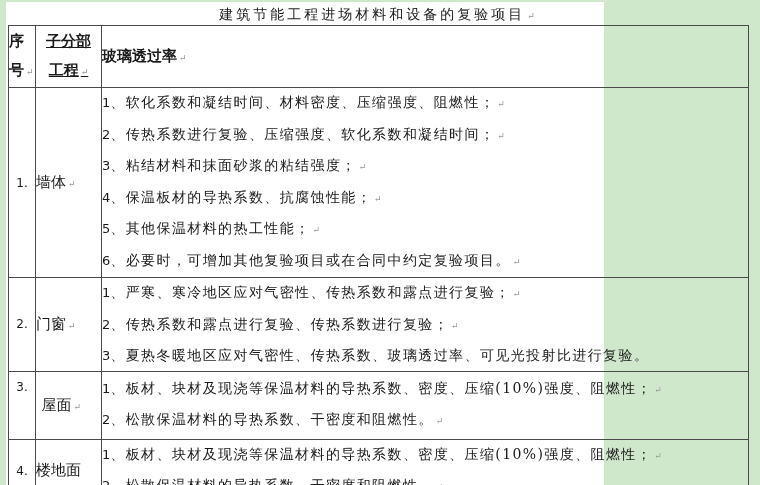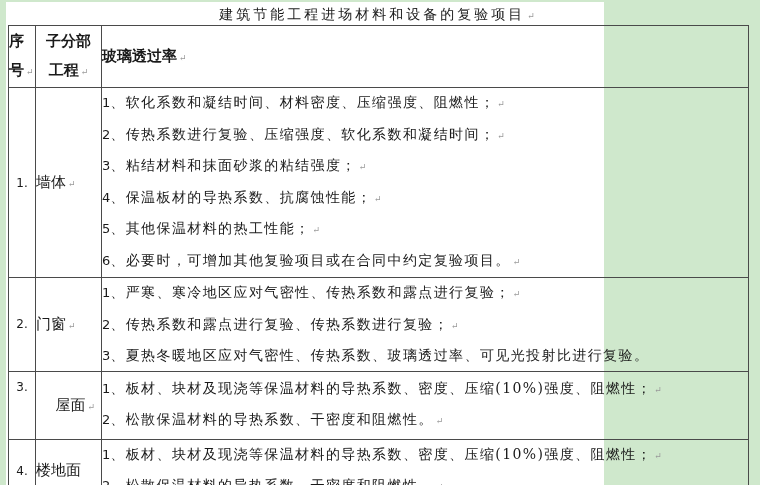--- a/index.html
+++ b/index.html
@@ -61,37 +61,38 @@
     height: 61px;
   }
   th.h-no {
     line-height: 29px;
     text-align: left;
     padding-left: 2px;
   }
   th.h-sub {
     line-height: 29px;
     text-align: center;
+    text-decoration: underline;
   }
   th.h-items {
     text-align: left;
     padding-left: 285px;
   }
   td.no {
     font-family: "DejaVu Sans", "Liberation Sans", sans-serif;
     font-size: 12px;
     text-align: center;
   }
   td.no.top { vertical-align: top; padding-top: 8px; }
   td.sub {
     font-size: 15px;
     text-align: left;
     white-space: nowrap;
   }
-  td.sub.right { text-align: right; padding-right: 6px; }
+  td.sub.right { text-align: right; padding-right: 20px; }
   td.items { padding-left: 1px; }
   .item {
     font-size: 14px;
     line-height: 29.5px;
     white-space: nowrap;
     letter-spacing: 1.4px;
   }
   .item .num {
     font-family: "DejaVu Sans", "Liberation Sans", sans-serif;
     font-size: 13px;

